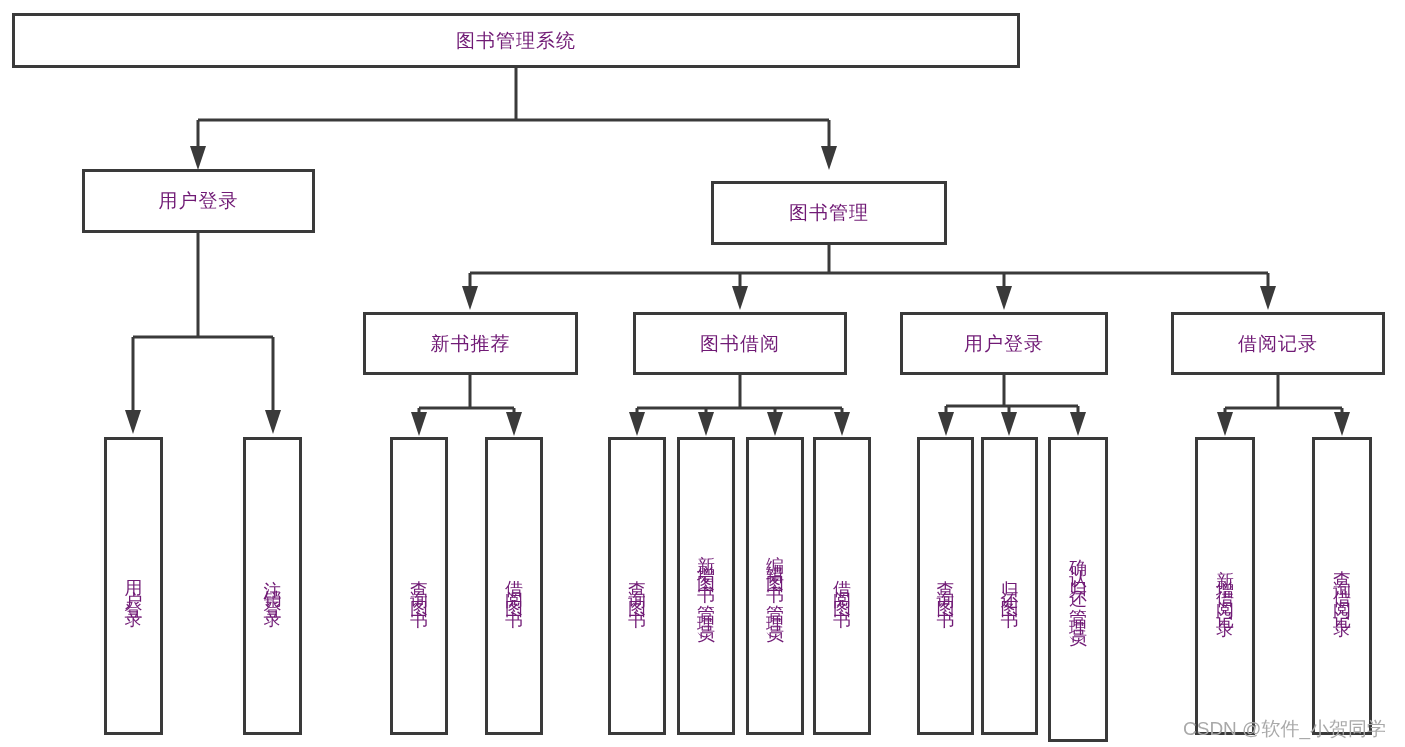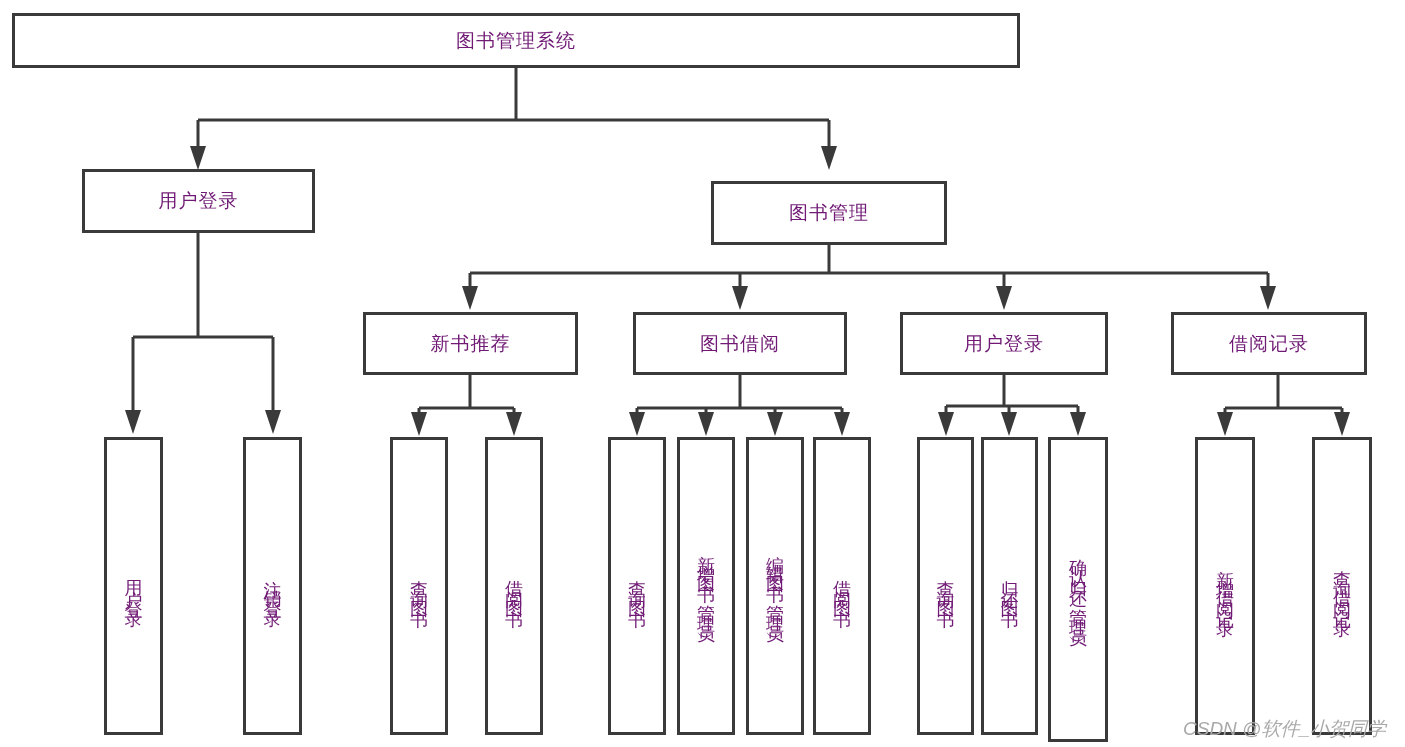--- a/index.html
+++ b/index.html
@@ -44,21 +44,20 @@
     line-height: 1;
   }
   .watermark {
     position: absolute;
     left: 1183px;
     top: 716px;
     width: 215px;
     color: #a9a9a9;
     font-size: 19px;
     white-space: nowrap;
-    font-style: italic;
   }
 </style>
 </head>
 <body>
 
 <div id="canvas">
 
   <svg id="connectors" width="1405" height="747" viewBox="0 0 1405 747">
     <g stroke="#3a3a3a" stroke-width="3" fill="none">
 
@@ -107,21 +106,21 @@
   </svg>
 
   <div class="box h" style="left:12px; top:13px; width:1008px; height:55px;">图书管理系统</div>
 
   <div class="box h" style="left:82px; top:169px; width:233px; height:64px;">用户登录</div>
   <div class="box h" style="left:711px; top:181px; width:236px; height:64px;">图书管理</div>
 
   <div class="box h" style="left:633px; top:312px; width:214px; height:63px;">图书借阅</div>
   <div class="box h" style="left:363px; top:312px; width:215px; height:63px;">新书推荐</div>
   <div class="box h" style="left:900px; top:312px; width:208px; height:63px;">用户登录</div>
-  <div class="box h" style="left:1171px; top:312px; width:196px; height:63px;">借阅记录</div>
+  <div class="box h" style="left:1171px; top:312px; width:214px; height:63px;">借阅记录</div>
 
   <div class="box v" style="left:104px; top:437px; width:59px; height:298px;">用户登录</div>
   <div class="box v" style="left:243px; top:437px; width:59px; height:298px;">注销登录</div>
 
   <div class="box v" style="left:390px; top:437px; width:58px; height:298px;">查询图书</div>
   <div class="box v" style="left:485px; top:437px; width:58px; height:298px;">借阅图书</div>
 
   <div class="box v" style="left:608px; top:437px; width:58px; height:298px;">查询图书</div>
   <div class="box v" style="left:677px; top:437px; width:58px; height:298px;">新增图书（管理员）</div>
   <div class="box v" style="left:746px; top:437px; width:58px; height:298px;">编辑图书（管理员）</div>

